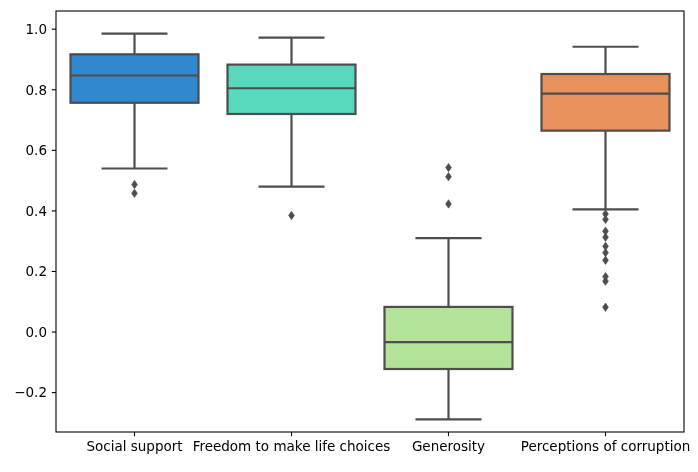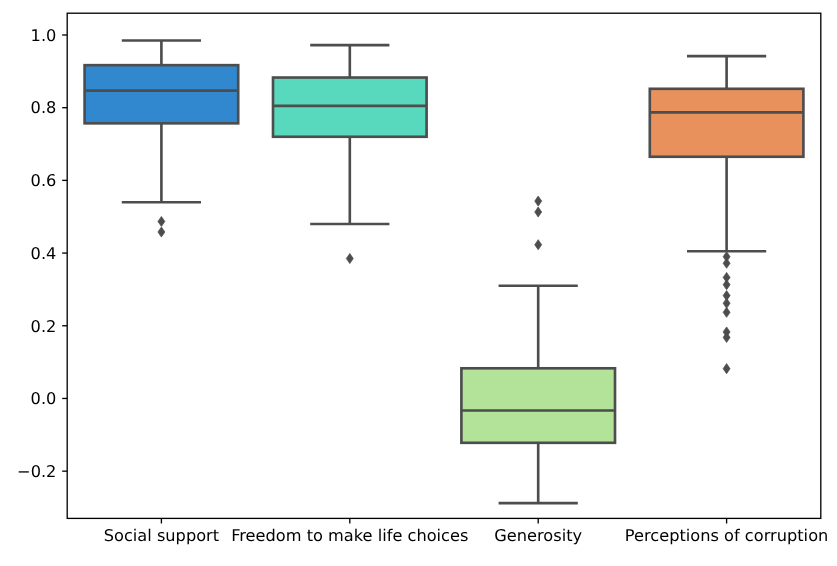--- a/index.html
+++ b/index.html
@@ -10,21 +10,21 @@
   body {
     width: 698px;
     height: 472px;
     font-family: "DejaVu Sans", sans-serif;
     overflow: hidden;
   }
   #figure {
     position: relative;
     width: 698px;
     height: 472px;
-    background: #0ea5e9;
+    background: #ec4899;
   }
   #plot-svg {
     position: absolute;
     left: 0;
     top: 0;
     width: 698px;
     height: 472px;
     display: block;
   }
   .tick-label-y {

